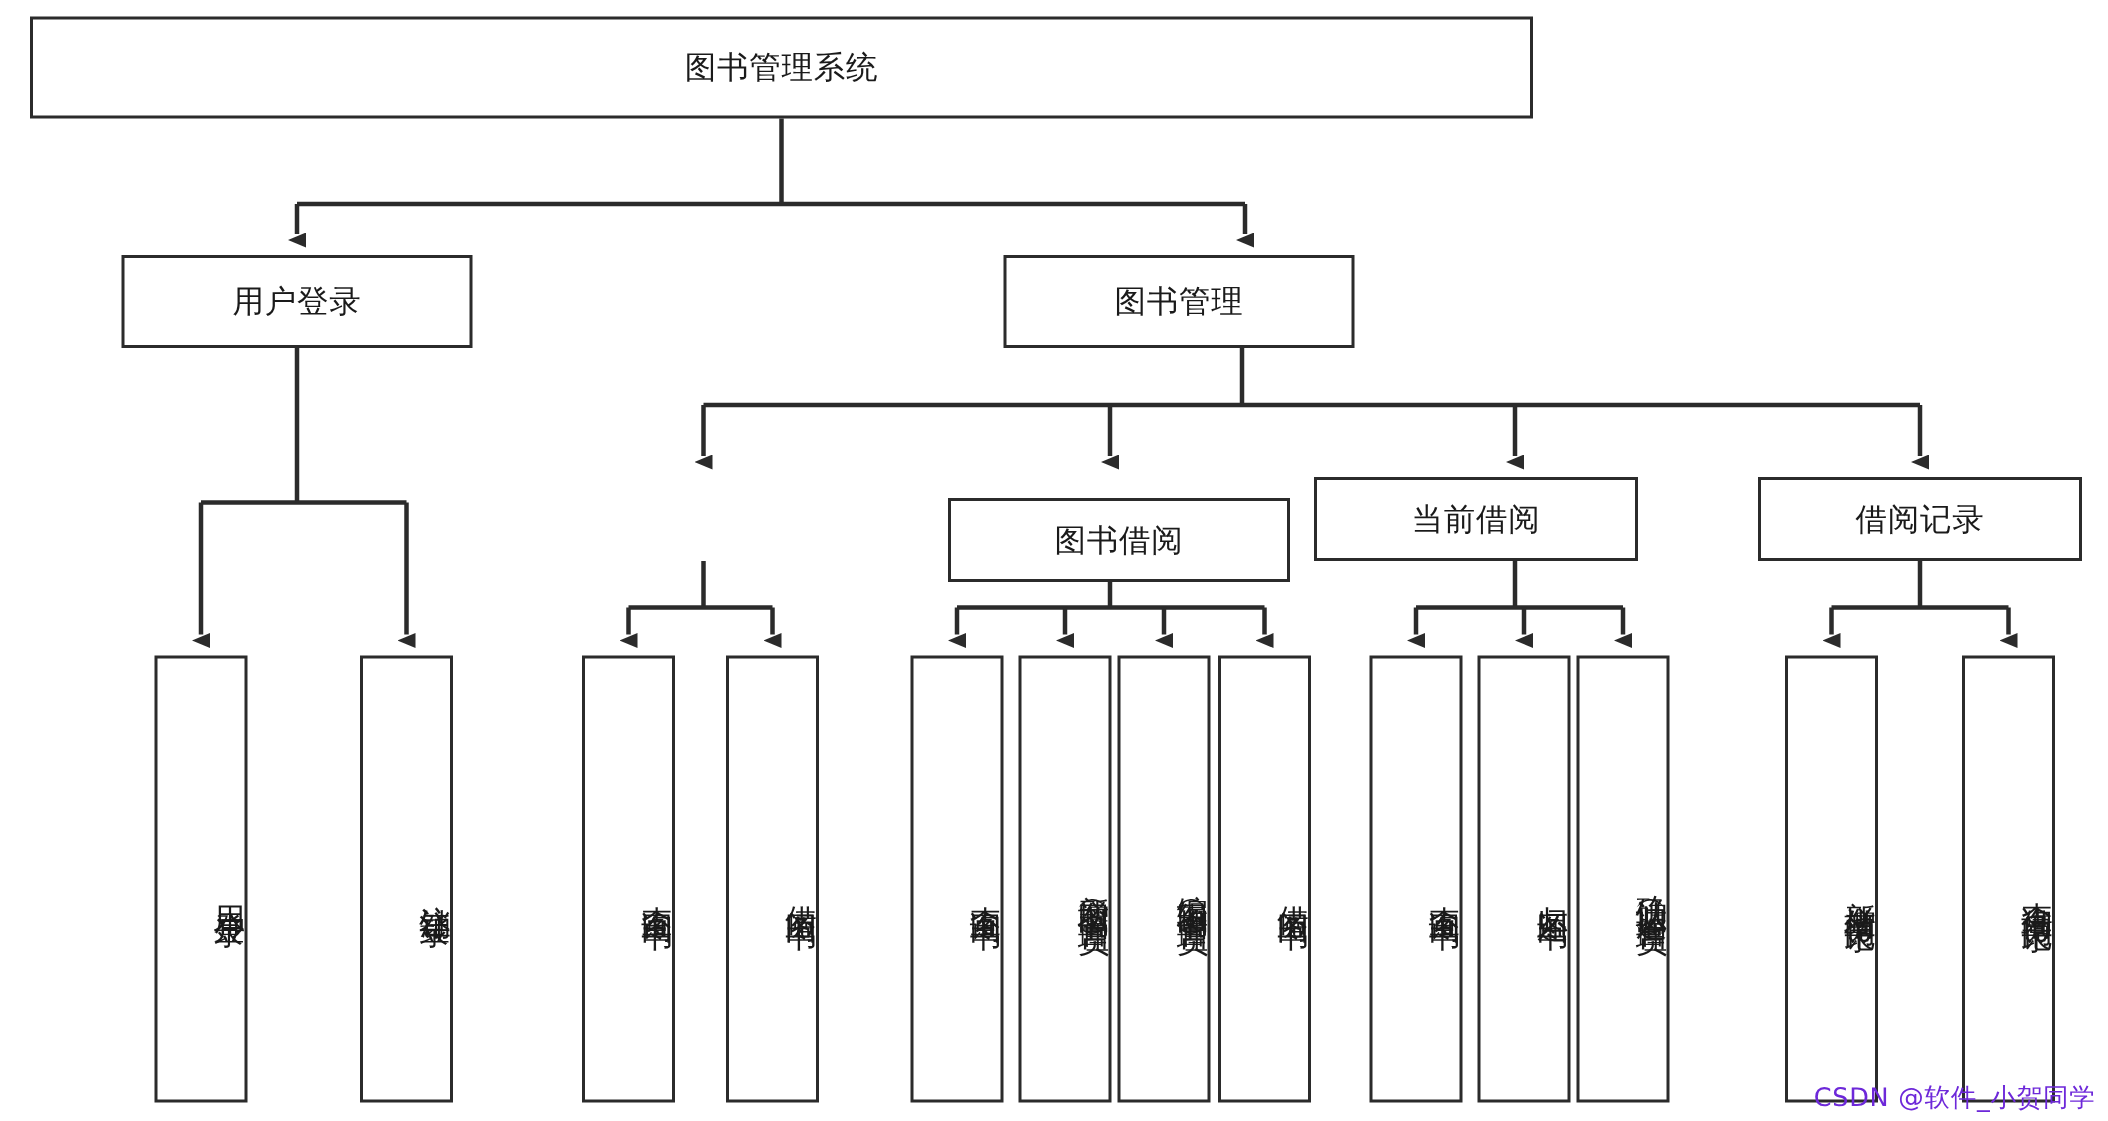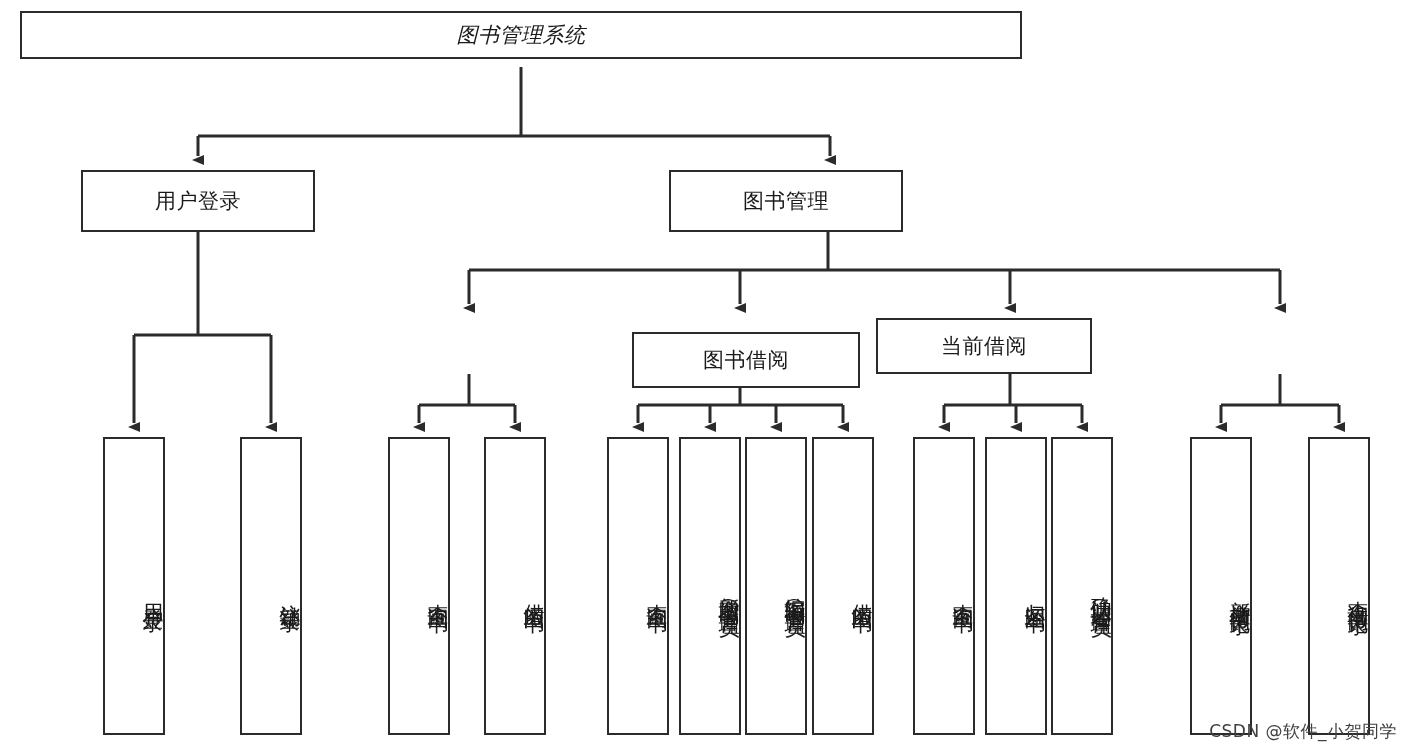--- a/index.html
+++ b/index.html
@@ -52,21 +52,21 @@
   .node.vert .vlabel {
     writing-mode: vertical-rl;
     text-orientation: upright;
     white-space: nowrap;
   }
   .watermark {
     position: absolute;
     right: 8px;
     bottom: 4px;
     font-size: 17px;
-    color: #404040;
+    color: #6d28d9;
     white-space: nowrap;
     letter-spacing: 0.5px;
   }
 </style>
 </head>
 <body>
 
 <div id="canvas">
 
   <svg class="edges" viewBox="0 0 1405 747">
@@ -112,36 +112,39 @@
       <path d="M 1016 405 L 1016 423" marker-end="url(#arrow)"></path>
       <path d="M 1082 405 L 1082 423" marker-end="url(#arrow)"></path>
 
       <path d="M 1280 374 L 1280 405"></path>
       <path d="M 1221 405 L 1339 405"></path>
       <path d="M 1221 405 L 1221 423" marker-end="url(#arrow)"></path>
       <path d="M 1339 405 L 1339 423" marker-end="url(#arrow)"></path>
     </g>
   </svg>
 
-  <div class="node horiz" id="node-root" style="left: 20px; top: 11px; width: 1002px; height: 48px; font-style: italic;">
+  <div class="node horiz" id="node-root" style="left: 20px; top: 11px; width: 1002px; height: 68px;">
     <span>图书管理系统</span>
   </div>
 
   <div class="node horiz" id="node-l2-0" style="left: 81px; top: 170px; width: 234px; height: 62px;">
     <span>用户登录</span>
   </div>
   <div class="node horiz" id="node-l2-1" style="left: 669px; top: 170px; width: 234px; height: 62px;">
     <span>图书管理</span>
   </div>
 
   <div class="node horiz" id="node-l3-1" style="left: 632px; top: 332px; width: 228px; height: 56px;">
     <span>图书借阅</span>
   </div>
   <div class="node horiz" id="node-l3-2" style="left: 876px; top: 318px; width: 216px; height: 56px;">
     <span>当前借阅</span>
+  </div>
+  <div class="node horiz" id="node-l3-3" style="left: 1172px; top: 318px; width: 216px; height: 56px;">
+    <span>借阅记录</span>
   </div>
 
   <div class="node vert" id="node-leaf-0" style="left: 103px; top: 437px; width: 62px; height: 298px;">
     <span class="vlabel">用户登录</span>
   </div>
   <div class="node vert" id="node-leaf-1" style="left: 240px; top: 437px; width: 62px; height: 298px;">
     <span class="vlabel">注销登录</span>
   </div>
   <div class="node vert" id="node-leaf-2" style="left: 388px; top: 437px; width: 62px; height: 298px;">
     <span class="vlabel">查询图书</span>

